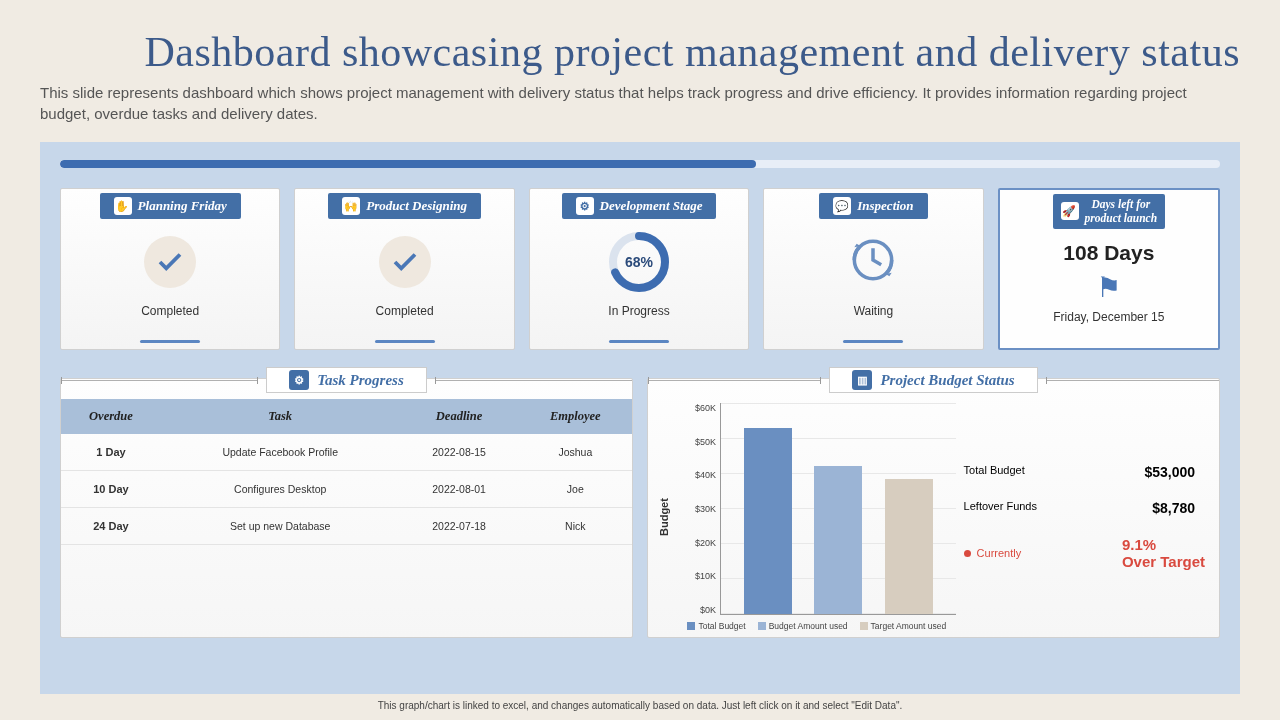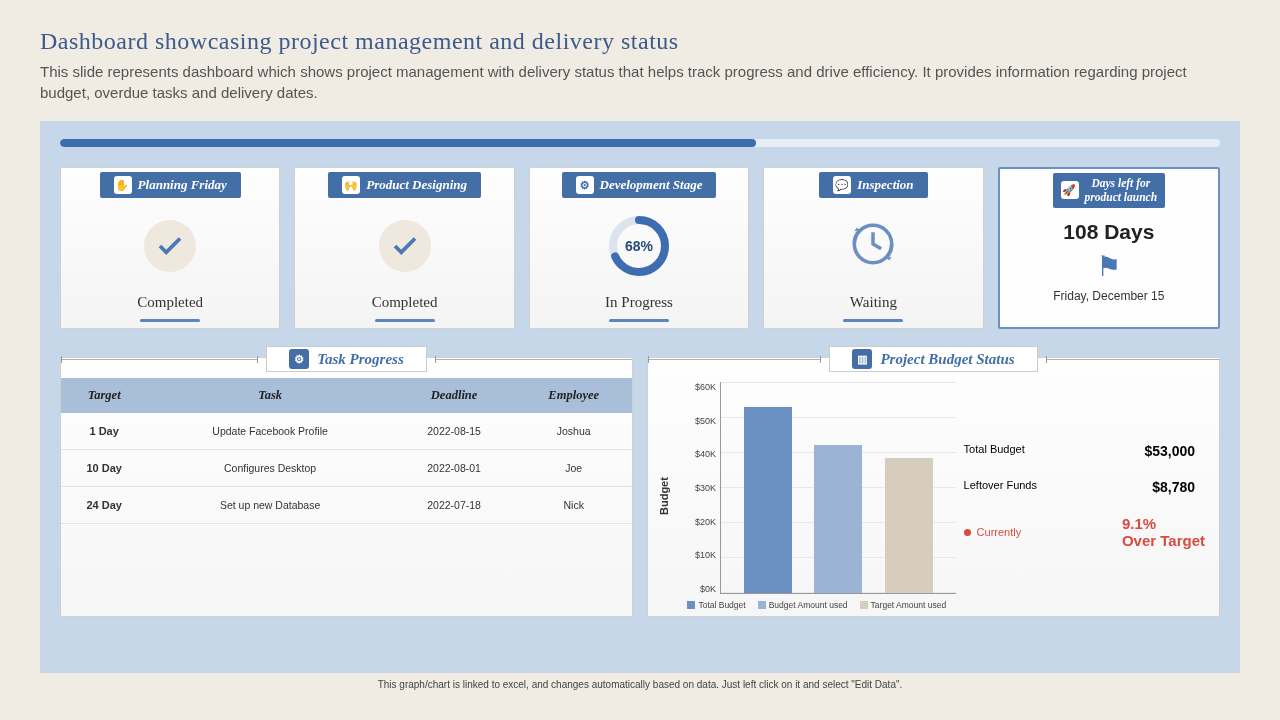--- a/index.html
+++ b/index.html
@@ -3,21 +3,21 @@
 <meta charset="utf-8">
 <style>
   * { box-sizing: border-box; margin: 0; padding: 0; }
   body {
     width: 1280px; height: 720px;
     font-family: Georgia, 'Times New Roman', serif;
     background: #f0ebe3;
     overflow: hidden;
   }
   .title-block { padding: 28px 40px 10px 40px; }
-  .title { font-size: 24px; color: #3c5a8a; font-weight: 400; letter-spacing: 0.5px; }
+  .title { font-size: 42px; color: #3c5a8a; font-weight: 400; letter-spacing: 0.5px; text-align: right; }
   .subtitle { font-size: 15px; color: #555; font-family: Arial, sans-serif; margin-top: 6px; line-height: 1.4; }
 
   .board { background: #c7d7ea; margin: 8px 40px 0 40px; height: 552px; padding: 18px 20px 14px 20px; position: relative; }
   .progress-bar-outer { height: 8px; background: #e8eef7; border-radius: 4px; overflow: hidden; margin-bottom: 20px; }
   .progress-bar-inner { height: 100%; background: #3d6cb0; border-radius: 4px; }
 
   .cards { display: flex; gap: 14px; }
   .phase-card {
     flex: 1; background: linear-gradient(#fefefe,#f4f4f4); border: 1px solid #d0d0d0;
     border-radius: 2px; height: 162px; position: relative;
@@ -37,21 +37,21 @@
   .phase-body { flex:1; display:flex; align-items:center; justify-content:center; }
   .check-bubble {
     width: 52px; height: 52px; border-radius: 50%; background:#efe8df;
     display:flex;align-items:center;justify-content:center;
   }
   .check-bubble svg { width:30px;height:30px; }
   .gauge { position:relative; width:64px;height:64px; }
   .gauge svg { transform: rotate(-90deg); }
   .gauge-text { position:absolute; inset:0; display:flex;align-items:center;justify-content:center;font-family:Arial,sans-serif;font-weight:700;font-size:14px;color:#2a4a7a; }
   .wait-icon svg { width:56px;height:56px; }
-  .phase-status { font-family: Liberation Serif, serif; font-size: 15px; color:#333; margin-bottom: 8px; }
+  .phase-status { font-family: Liberation Sans, sans-serif; font-size: 12px; color:#333; margin-bottom: 22px; }
   .phase-underline { height:3px; width:60px; background:#5b86c2; border-radius:2px; margin-bottom:6px; }
 
   .launch-card {
     flex: 1; background:#fefefe; border:2px solid #6b90c4; border-radius:2px;
     height:162px; display:flex;flex-direction:column;align-items:center;
   }
   .launch-header {
     background:#436fa6;color:#fff;font-size:11.5px;font-weight:700;
     padding:3px 8px;border-radius:2px;margin-top:4px;text-align:center;
     font-family:Georgia,serif;font-style:italic;line-height:1.25;
@@ -214,21 +214,21 @@
         <div class="tline left"></div>
         <div class="panel-title">
           <span class="picon">⚙</span>
           <span>Task Progress</span>
         </div>
         <div class="tline right"></div>
       </div>
       <table class="task-table">
         <thead>
             <tr id="task-head">
-              <th>Target</th>
+              <th>Overdue</th>
               <th>Task</th>
               <th>Deadline</th>
               <th>Employee</th>
             </tr>
           </thead>
         <tbody id="task-body">
             <tr>
               <td class="ov">1 Day</td>
               <td>Update Facebook Profile</td>
               <td>2022-08-15</td>

